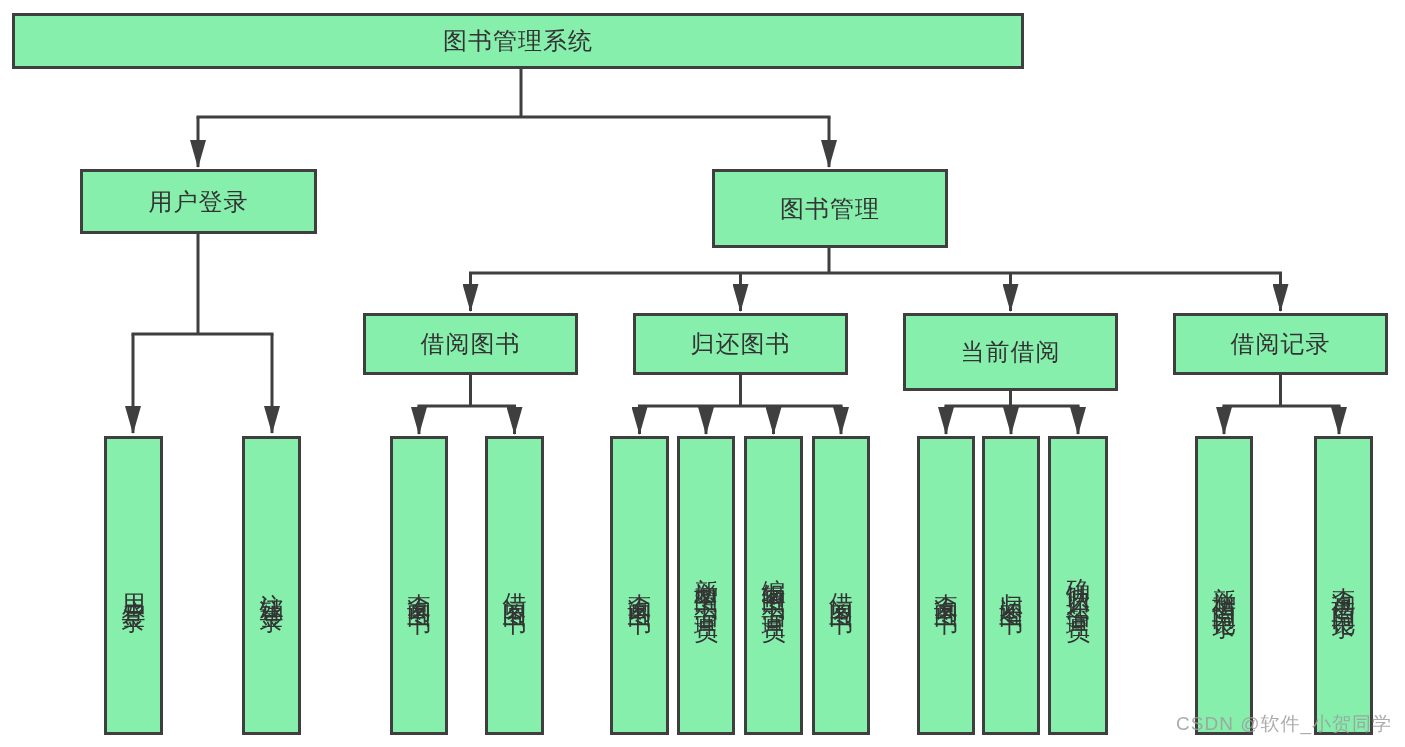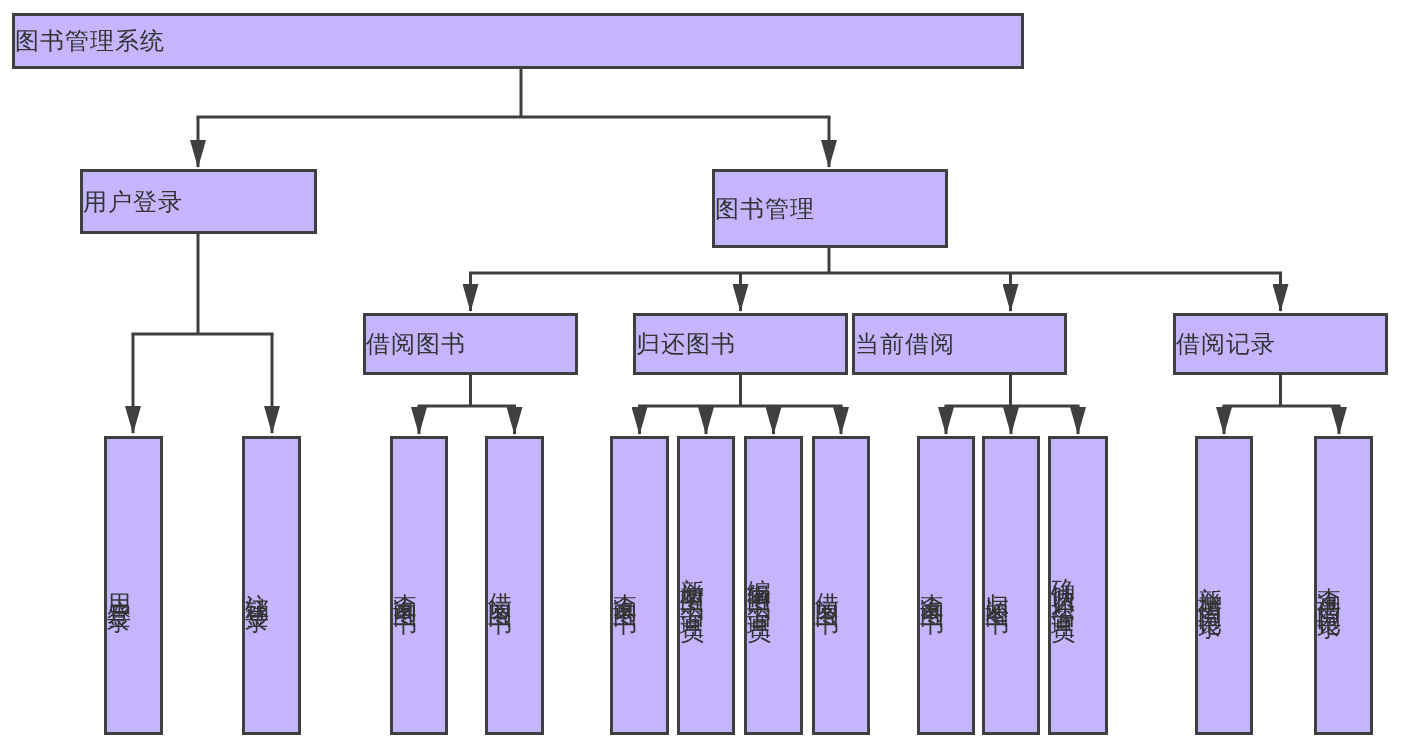--- a/index.html
+++ b/index.html
@@ -2,22 +2,22 @@
 <html><head>
 <meta charset="utf-8">
 <style>
   html,body{margin:0;padding:0;background:#fff;}
   .canvas{
     position:relative;width:1405px;height:747px;background:#ffffff;
     font-family:"Liberation Sans","DejaVu Sans",sans-serif;overflow:hidden;
   }
   svg.connectors{position:absolute;left:0;top:0;z-index:1;}
   .node{
-    position:absolute;box-sizing:border-box;border:3px solid #3f3f3f;background:#c4b5fd;
-    display:flex;align-items:center;justify-content:flex-start;z-index:2;
+    position:absolute;box-sizing:border-box;border:3px solid #3f3f3f;background:#86efac;
+    display:flex;align-items:center;justify-content:center;z-index:2;
     color:#333333;font-size:24px;
   }
   .node.h span{white-space:nowrap;letter-spacing:1px;}
   .node.v span{
     writing-mode:vertical-rl;text-orientation:mixed;letter-spacing:6px;
     white-space:nowrap;line-height:1;
   }
   .watermark{
     position:absolute;right:13px;bottom:10px;z-index:3;
     font-size:19px;color:rgba(158,158,158,0.85);letter-spacing:1px;white-space:nowrap;
@@ -88,21 +88,21 @@
   <div class="node h" style="left:712px;top:169px;width:236px;height:79px">
     <span>图书管理</span>
   </div>
 
   <div class="node h" style="left:363px;top:313px;width:215px;height:62px">
     <span>借阅图书</span>
   </div>
   <div class="node h" style="left:633px;top:313px;width:215px;height:62px">
     <span>归还图书</span>
   </div>
-  <div class="node h" style="left:852px;top:313px;width:215px;height:62px">
+  <div class="node h" style="left:903px;top:313px;width:215px;height:78px">
     <span>当前借阅</span>
   </div>
   <div class="node h" style="left:1173px;top:313px;width:215px;height:62px">
     <span>借阅记录</span>
   </div>
 
   <div class="node v" style="left:104px;top:436px;width:59px;height:299px">
     <span>用户登录</span>
   </div>
   <div class="node v" style="left:242px;top:436px;width:59px;height:299px">
@@ -139,13 +139,14 @@
     <span>确认归还（管理员）</span>
   </div>
 
   <div class="node v" style="left:1195px;top:436px;width:58px;height:299px">
     <span>新增借阅记录</span>
   </div>
   <div class="node v" style="left:1314px;top:436px;width:59px;height:299px">
     <span>查询借阅记录</span>
   </div>
 
+  <div class="watermark">CSDN @软件_小贺同学</div>
 </div>
 
 </body></html>

